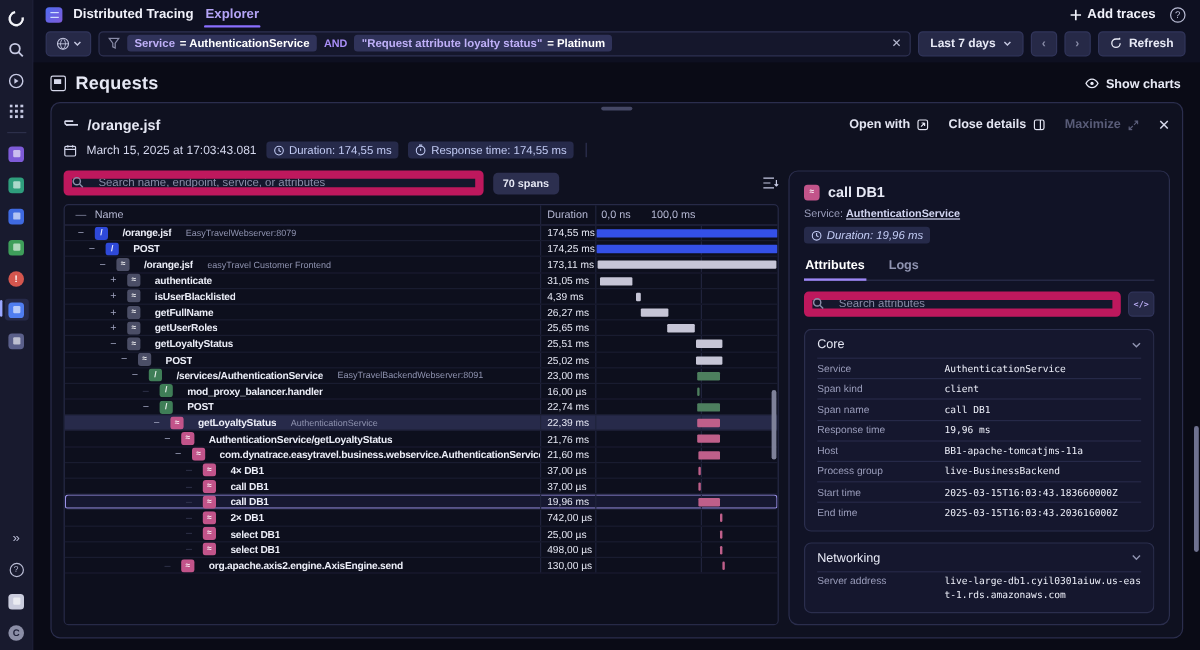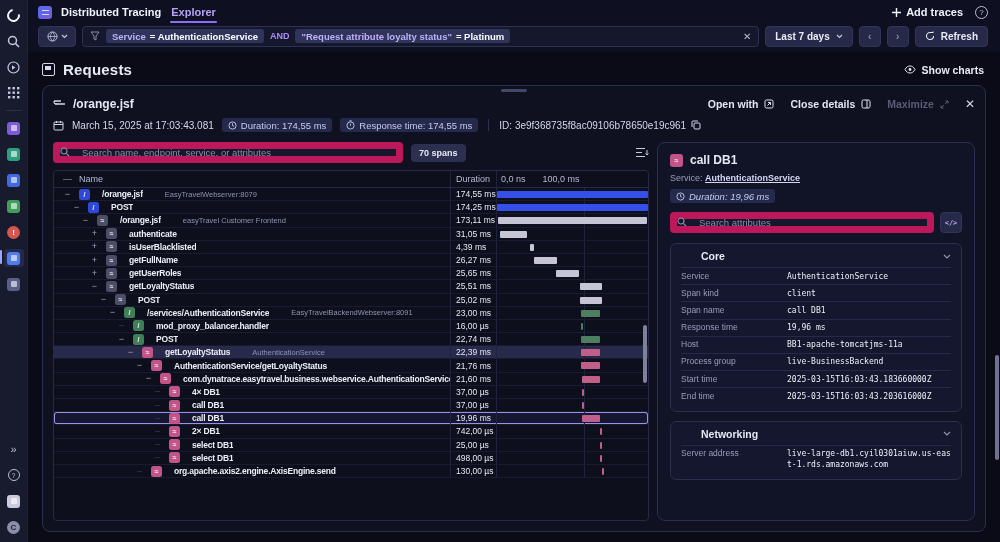--- a/index.html
+++ b/index.html
@@ -91,21 +91,21 @@
   .ruler-mid { position:absolute; left:0; top:3px; text-align:right; padding-right:4px; }
   .tl-mid { position:absolute; top:0; bottom:0; width:1px; background:#20233c; }
   .hdr-minus { color:#8a8da8; font-size:9px; }
 
   .wf-row { display:flex; height:13.2px; align-items:center; font-size:8.5px; border-bottom:1px solid #191c30; position:relative; }
   .wf-row.hl { background:#272a4a; }
   .wf-row.sel { box-shadow: inset 0 0 0 1px #9b92e8; border-radius:3px; background:#161831; }
   .exp { width:9px; flex-shrink:0; color:#9fa2bd; font-size:9px; line-height:1; text-align:center; }
   .sp-icon { width:11px; height:11px; border-radius:2.5px; flex-shrink:0; display:flex; align-items:center; justify-content:center; font-size:7px; color:rgba(255,255,255,.9); font-weight:bold; }
   .r-name { font-weight:bold; color:#eceef8; white-space:nowrap; overflow:hidden; margin-left:5px; letter-spacing:-.2px; }
-  .r-suffix { color:#8f93b0; font-size:7.5px; margin-left:15px; white-space:nowrap; overflow:hidden; }
+  .r-suffix { color:#8f93b0; font-size:7.5px; margin-left:5px; white-space:nowrap; overflow:hidden; }
   .bar { position:absolute; top:3px; height:7px; border-radius:1px; min-width:2px; }
   .wf-scrollbar { position:absolute; right:1px; top:44%; width:4px; height:58px; background:#7e8199; border-radius:2px; }
 
   
   .details { width:318px; flex-shrink:0; background:#111326; border:1px solid #2b2e4d; border-radius:8px; padding:10px 12px 8px; display:flex; flex-direction:column; min-height:0; }
   .det-head { display:flex; align-items:center; gap:7px; }
   .det-icon { width:13px; height:13px; border-radius:3px; display:flex; align-items:center; justify-content:center; font-size:7px; color:rgba(255,255,255,.9); font-weight:bold; }
   .det-title { font-size:12px; font-weight:bold; }
   .det-service { font-size:9px; color:#9a9dbb; margin-top:6px; }
   .det-service a { color:#d3d6f2; font-weight:bold; text-decoration:underline; }
@@ -113,21 +113,21 @@
   .tabs { display:flex; gap:18px; border-bottom:1px solid #2b2e4d; margin-top:8px; }
   .tab2 { font-size:10.5px; font-weight:bold; color:#8f93b0; padding:4px 1px 6px; position:relative; }
   .tab2.active { color:#ffffff; }
   .tab2.active::after { content:""; position:absolute; left:0; right:0; bottom:-1px; height:2px; background:#9d87f5; }
   .det-search-row { display:flex; gap:6px; margin-top:9px; }
   .det-search-wrap { position:relative; flex:1; }
   .det-search { width:100%; height:21px; padding:0 8px 0 22px; }
   .code-btn { width:22px; height:21px; background:#262947; border:1px solid #31355a; border-radius:4px; color:#bfb0f8; font-family:"DejaVu Sans Mono", monospace; font-size:7px; display:flex; align-items:center; justify-content:center; font-weight:bold; }
   .det-sections { flex:1; margin-top:10px; display:flex; flex-direction:column; gap:9px; overflow:hidden; }
   .section { background:#15172e; border:1px solid #2b2e4d; border-radius:6px; padding:6px 10px 6px; }
-  .sec-title { display:flex; align-items:center; justify-content:space-between; font-size:10.5px; font-weight:bold; padding-bottom:5px;margin-left:20px; }
+  .sec-title { display:flex; align-items:center; justify-content:space-between; font-size:10.5px; font-weight:normal; padding-bottom:5px; }
   .sec-chev { color:#8f93b0; font-size:8px; }
   .kv { display:flex; border-top:1px solid #262948; padding:2.5px 0; }
   .k { width:106px; flex-shrink:0; color:#9a9dbb; font-size:8.5px; }
   .v { font-family:"DejaVu Sans Mono", monospace; font-size:8px; color:#eef0fa; word-break:break-all; line-height:1.4; }
   .page-scrollbar { position:absolute; right:1px; top:355px; width:4px; height:105px; background:#6f7290; border-radius:2px; }
 
   svg { display:block; }
 </style>
 </head>
 <body>
@@ -342,27 +342,20 @@
             <span>Duration: 174,55 ms</span>
           </span>
           <span class="badge">
             <svg width="9" height="10" viewBox="0 0 10 11">
                 <circle cx="5" cy="6" r="4" fill="none" stroke="#c2cbf4"></circle>
                 <path d="M5 4v2.3M3.5 1h3" stroke="#c2cbf4" fill="none"></path>
               </svg>
             <span>Response time: 174,55 ms</span>
           </span>
           <span class="meta-sep"></span>
-          <span class="meta-id">
-            <span>ID: 3e9f368735f8ac09106b78650e19c961</span>
-            <svg width="10" height="10" viewBox="0 0 10 10">
-                <rect x="3" y="3" width="6" height="6" rx="1" fill="none" stroke="#d4d7ec"></rect>
-                <path d="M7 1H2a1 1 0 0 0-1 1v5" fill="none" stroke="#d4d7ec"></path>
-              </svg>
-          </span>
         </div>
 
         <div class="trace-body">
 
           <div class="waterfall">
             <div class="wf-toolbar">
               <span class="wf-search-wrap">
                 <svg width="10" height="10" viewBox="0 0 10 10">
                     <circle cx="4" cy="4" r="3" fill="none" stroke="#8a8da8" stroke-width="1.2"></circle>
                     <path d="M6.3 6.3L9 9" stroke="#8a8da8" stroke-width="1.2"></path>
@@ -674,20 +667,24 @@
             </div>
             <div class="det-badge-row">
               <span class="badge">
                 <svg width="9" height="9" viewBox="0 0 10 10">
                     <circle cx="5" cy="5" r="4" fill="none" stroke="#c2cbf4"></circle>
                     <path d="M5 2.5V5l1.8 1" fill="none" stroke="#c2cbf4"></path>
                   </svg>
                 <span>Duration: 19,96 ms</span>
               </span>
             </div>
+            <div class="tabs" id="det-tabs">
+                <span class="tab2 active">Attributes</span>
+                <span class="tab2">Logs</span>
+              </div>
             <div class="det-search-row">
               <span class="det-search-wrap">
                 <svg width="10" height="10" viewBox="0 0 10 10">
                     <circle cx="4" cy="4" r="3" fill="none" stroke="#8a8da8" stroke-width="1.2"></circle>
                     <path d="M6.3 6.3L9 9" stroke="#8a8da8" stroke-width="1.2"></path>
                   </svg>
                 <input class="inp det-search" placeholder="Search attributes" style="">
               </span>
               <span class="code-btn">&lt;/&gt;</span>
             </div>

